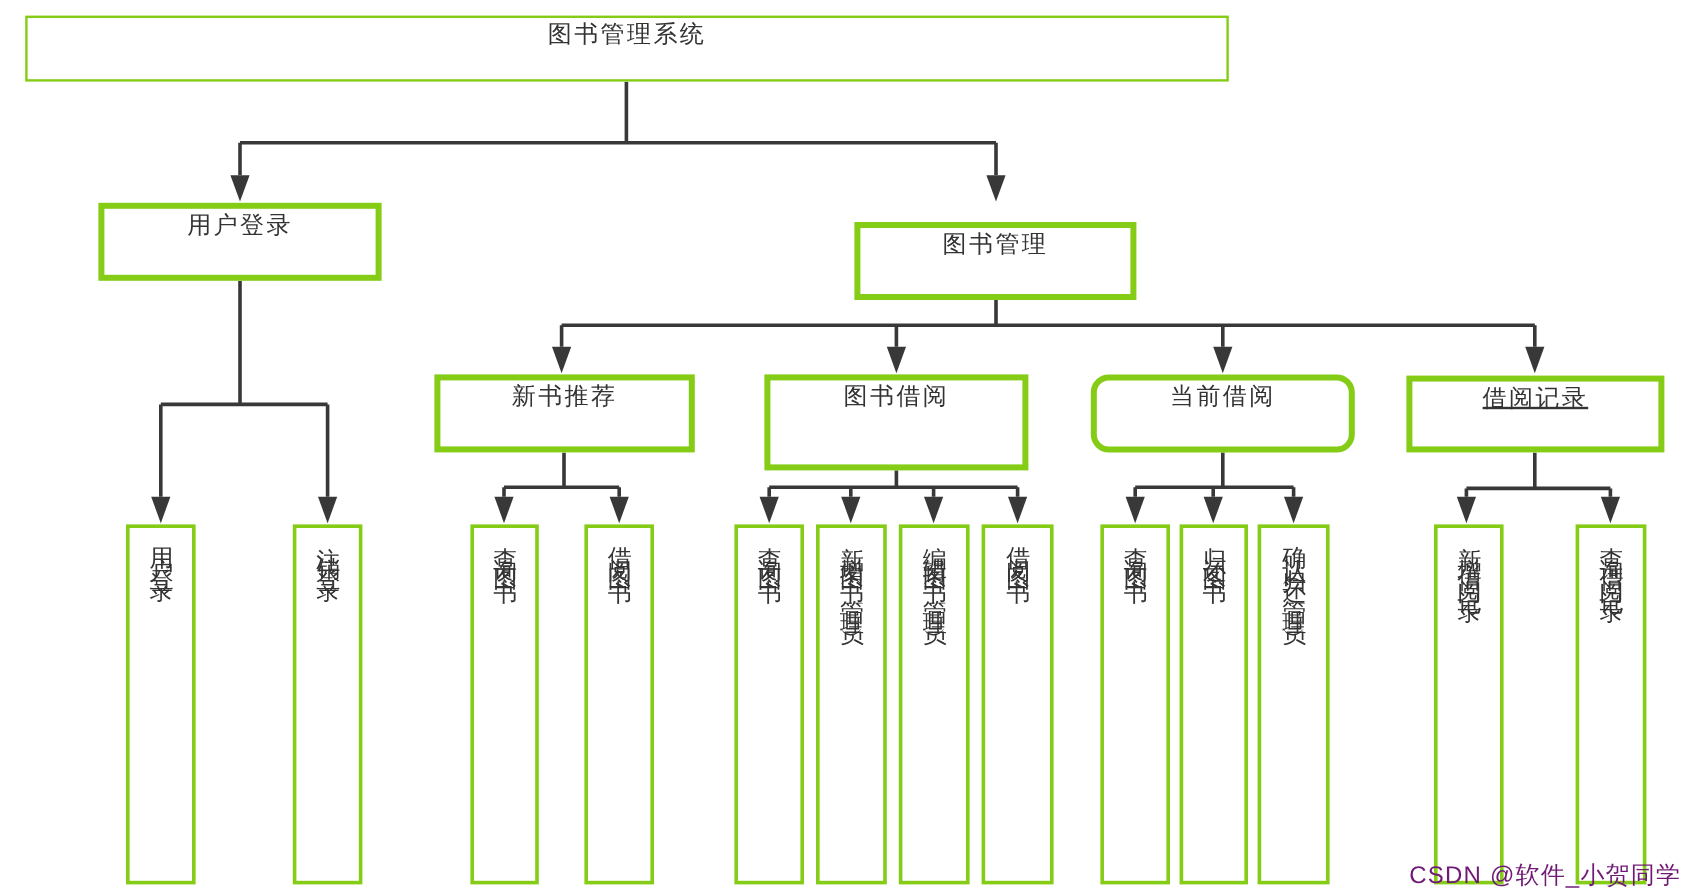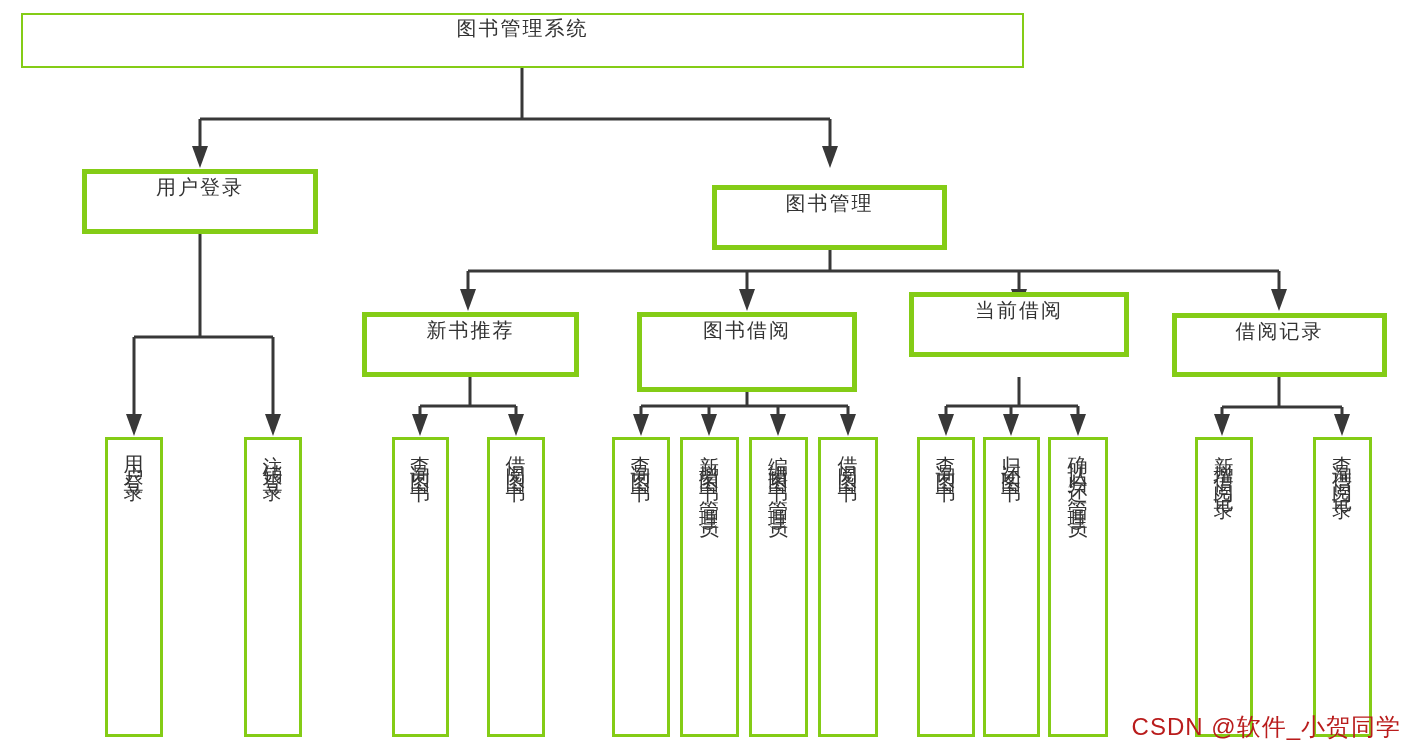--- a/index.html
+++ b/index.html
@@ -57,22 +57,22 @@
     text-orientation: mixed;
     font-size: 20px;
     letter-spacing: 0.45em;
     line-height: 1;
     white-space: nowrap;
   }
   .watermark {
     position: absolute;
     right: 4px;
     bottom: 4px;
-    font-size: 24px;
-    color: #b91c1c;
+    font-size: 20px;
+    color: #701a75;
     letter-spacing: 1px;
     z-index: 2;
     white-space: nowrap;
   }
 </style>
 </head>
 <body>
 
 <div class="stage">
 
@@ -122,24 +122,24 @@
   <div class="node" style="left:712px; top:169px; width:235px; height:65px;margin-top:16px;">
     <span class="hlabel">图书管理</span>
   </div>
 
   <div class="node" style="left:362px; top:312px; width:217px; height:65px;">
     <span class="hlabel">新书推荐</span>
   </div>
   <div class="node" style="left:637px; top:312px; width:220px; height:80px;">
     <span class="hlabel">图书借阅</span>
   </div>
-  <div class="node" style="left:909px; top:292px; width:220px; height:65px;">
+  <div class="node" style="left:909px; top:312px; width:220px; height:65px;border-radius:15px;">
     <span class="hlabel">当前借阅</span>
   </div>
-  <div class="node" style="left:1172px; top:313px; width:215px; height:64px;">
+  <div class="node" style="left:1172px; top:313px; width:215px; height:64px;text-decoration:underline;">
     <span class="hlabel">借阅记录</span>
   </div>
 
   <div class="node vbox" style="left:105px; top:437px; width:58px; height:300px;">
     <span class="vlabel">用户登录</span>
   </div>
   <div class="node vbox" style="left:244px; top:437px; width:58px; height:300px;">
     <span class="vlabel">注销登录</span>
   </div>
 

